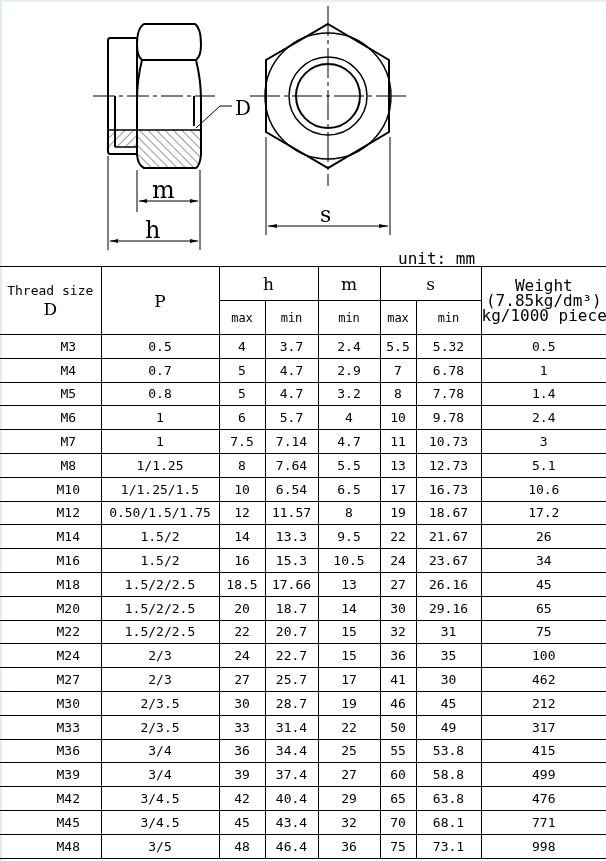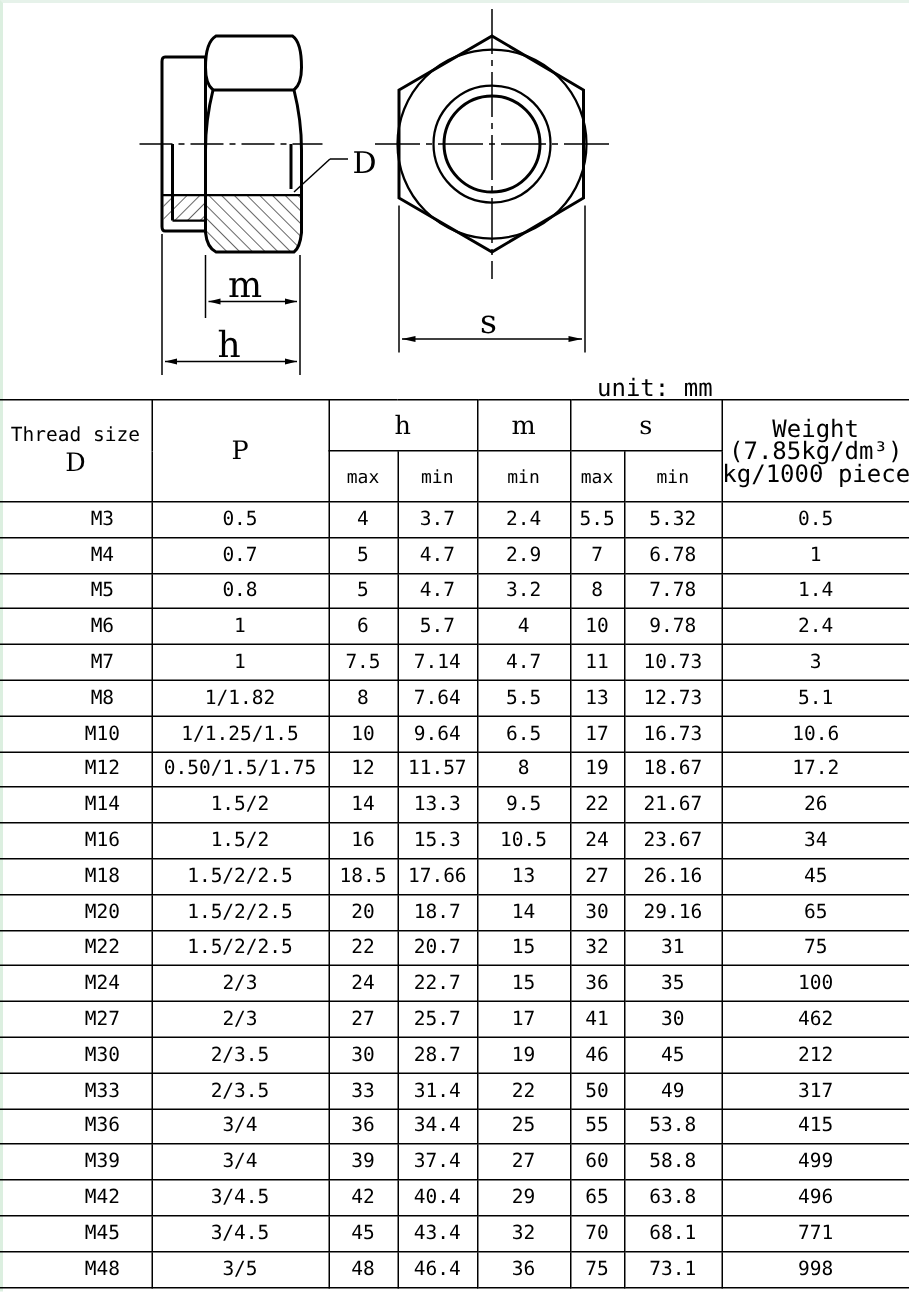--- a/index.html
+++ b/index.html
@@ -177,33 +177,33 @@
         <td>1</td>
         <td>7.5</td>
         <td>7.14</td>
         <td>4.7</td>
         <td>11</td>
         <td>10.73</td>
         <td class="last">3</td>
       </tr>
       <tr>
         <td class="first">M8</td>
-        <td>1/1.82</td>
+        <td>1/1.25</td>
         <td>8</td>
         <td>7.64</td>
         <td>5.5</td>
         <td>13</td>
         <td>12.73</td>
         <td class="last">5.1</td>
       </tr>
       <tr>
         <td class="first">M10</td>
         <td>1/1.25/1.5</td>
         <td>10</td>
-        <td>9.64</td>
+        <td>6.54</td>
         <td>6.5</td>
         <td>17</td>
         <td>16.73</td>
         <td class="last">10.6</td>
       </tr>
       <tr>
         <td class="first">M12</td>
         <td>0.50/1.5/1.75</td>
         <td>12</td>
         <td>11.57</td>
@@ -323,21 +323,21 @@
         <td class="last">499</td>
       </tr>
       <tr>
         <td class="first">M42</td>
         <td>3/4.5</td>
         <td>42</td>
         <td>40.4</td>
         <td>29</td>
         <td>65</td>
         <td>63.8</td>
-        <td class="last">496</td>
+        <td class="last">476</td>
       </tr>
       <tr>
         <td class="first">M45</td>
         <td>3/4.5</td>
         <td>45</td>
         <td>43.4</td>
         <td>32</td>
         <td>70</td>
         <td>68.1</td>
         <td class="last">771</td>

